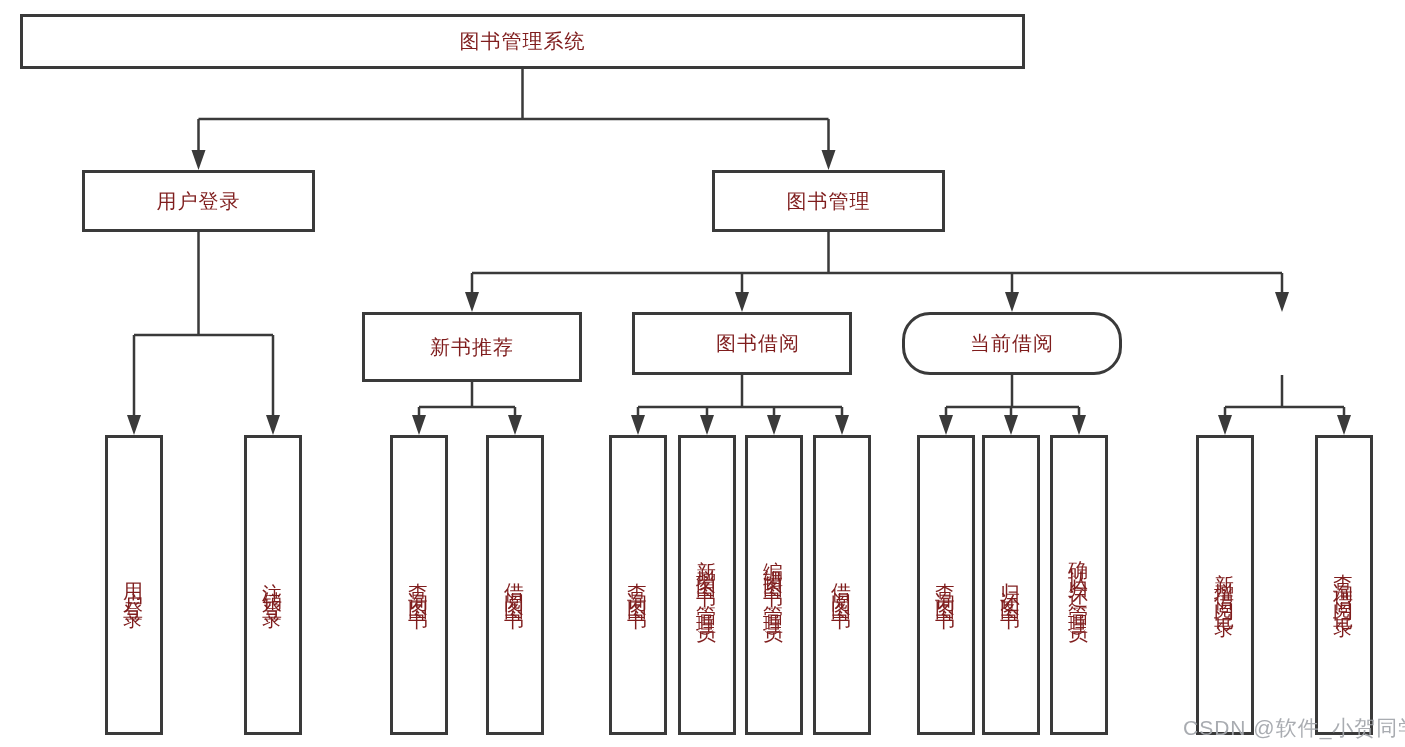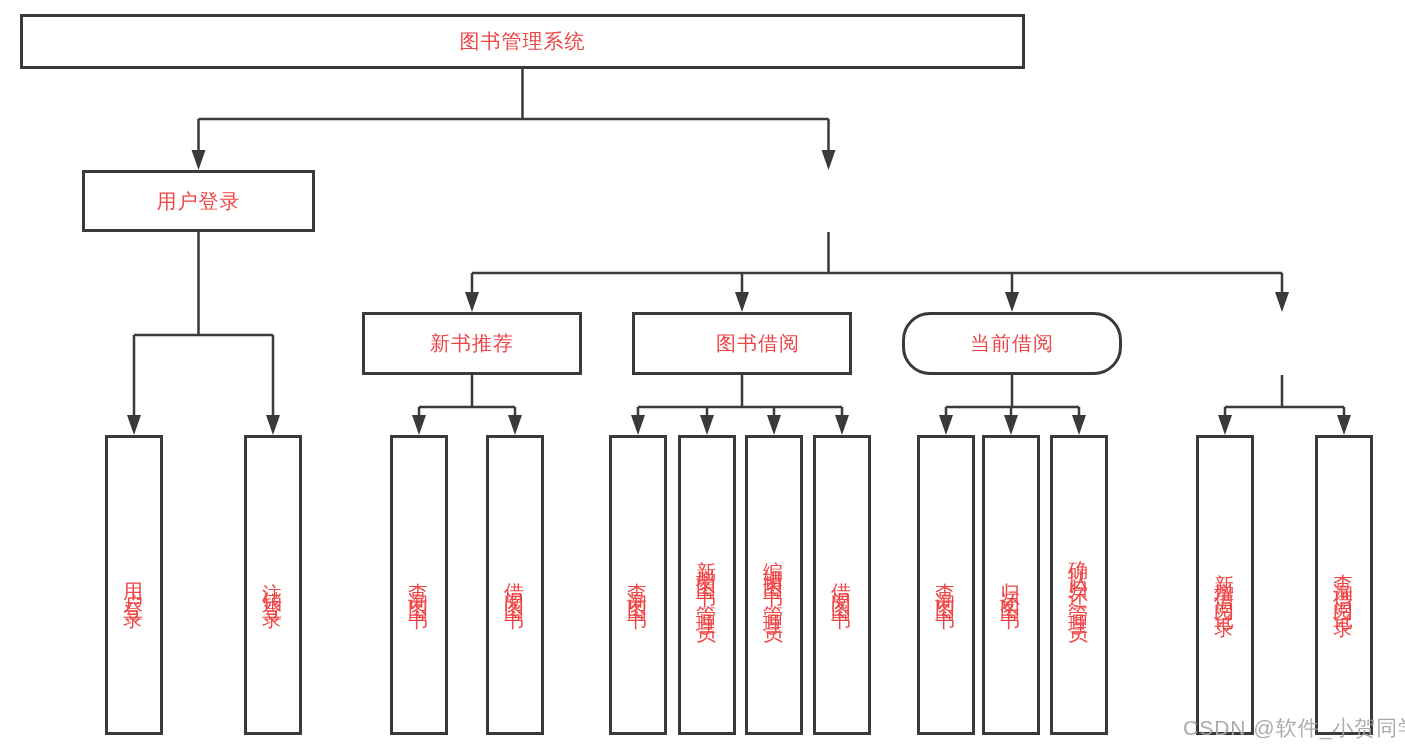--- a/index.html
+++ b/index.html
@@ -23,21 +23,21 @@
   }
   .box {
     position: absolute;
     box-sizing: border-box;
     border: 3px solid #3a3a3a;
     background: #ffffff;
     display: flex;
     align-items: center;
     justify-content: center;
     font-size: 20px;
-    color: #ef4444;
+    color: #7f1d1d;
     letter-spacing: 1px;
     z-index: 2;
   }
   .vbox {
     writing-mode: vertical-rl;
     text-orientation: mixed;
     letter-spacing: 9px;
     font-size: 20px;
   }
   .watermark {
@@ -75,22 +75,23 @@
       M631 415 L645 415 L638 435 Z M700 415 L714 415 L707 435 Z
       M767 415 L781 415 L774 435 Z M835 415 L849 415 L842 435 Z
       M939 415 L953 415 L946 435 Z M1004 415 L1018 415 L1011 435 Z
       M1072 415 L1086 415 L1079 435 Z M1218 415 L1232 415 L1225 435 Z
       M1337 415 L1351 415 L1344 435 Z"></path>
   </svg>
 
   <div class="box" style="left:20px; top:14px; width:1005px; height:55px;">图书管理系统</div>
 
   <div class="box" style="left:82px; top:170px; width:233px; height:62px;">用户登录</div>
+  <div class="box" style="left:712px; top:170px; width:233px; height:62px;">图书管理</div>
 
-  <div class="box" style="left:362px; top:312px; width:220px; height:63px;text-align:center;">新书推荐</div>
+  <div class="box" style="left:362px; top:312px; width:220px; height:70px;text-align:center;">新书推荐</div>
   <div class="box" style="left:632px; top:312px; width:220px; height:63px;padding-left:32px;">图书借阅</div>
   <div class="box" style="left:902px; top:312px; width:220px; height:63px;border-radius:28px;">当前借阅</div>
 
   <div class="box vbox" style="left:105px; top:435px; width:58px; height:300px;">用户登录</div>
   <div class="box vbox" style="left:244px; top:435px; width:58px; height:300px;">注销登录</div>
 
   <div class="box vbox" style="left:390px; top:435px; width:58px; height:300px;">查询图书</div>
   <div class="box vbox" style="left:486px; top:435px; width:58px; height:300px;">借阅图书</div>
 
   <div class="box vbox" style="left:609px; top:435px; width:58px; height:300px;">查询图书</div>

